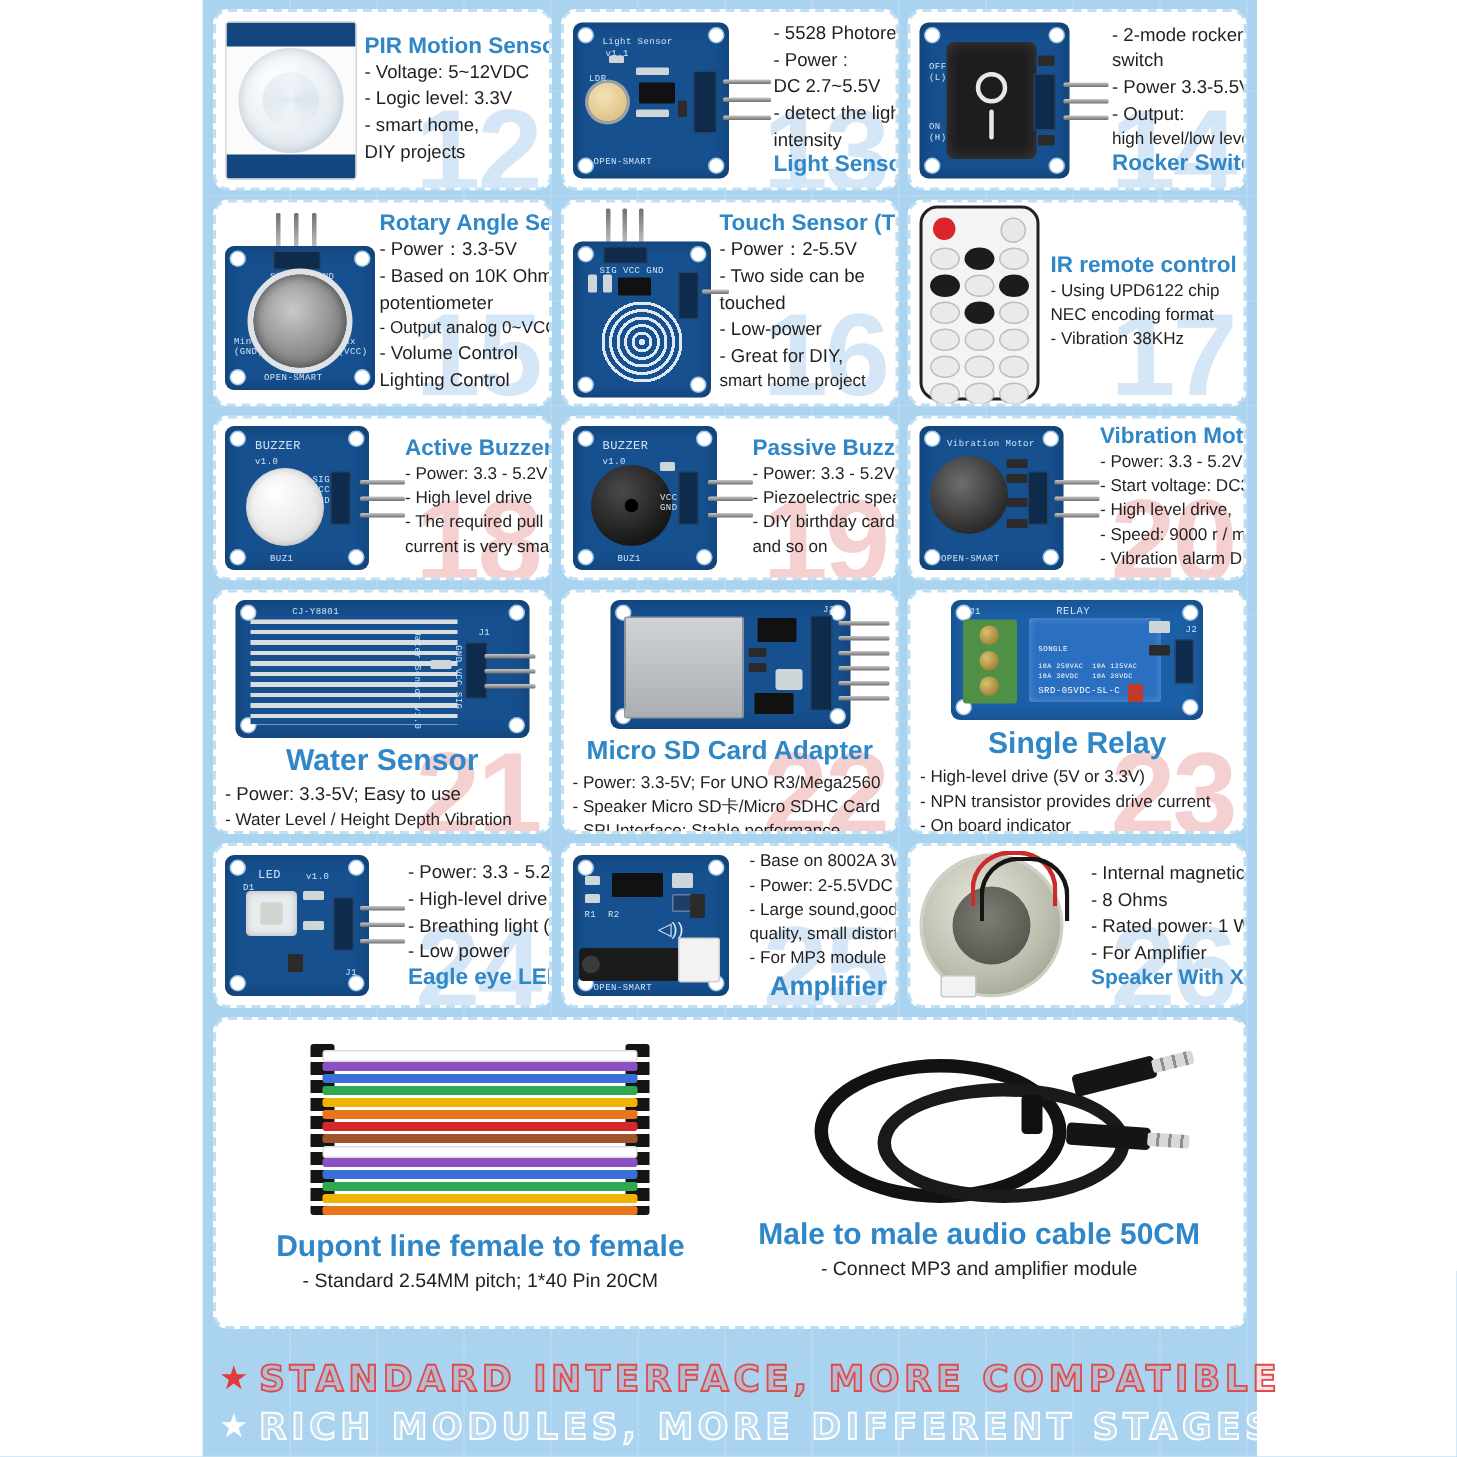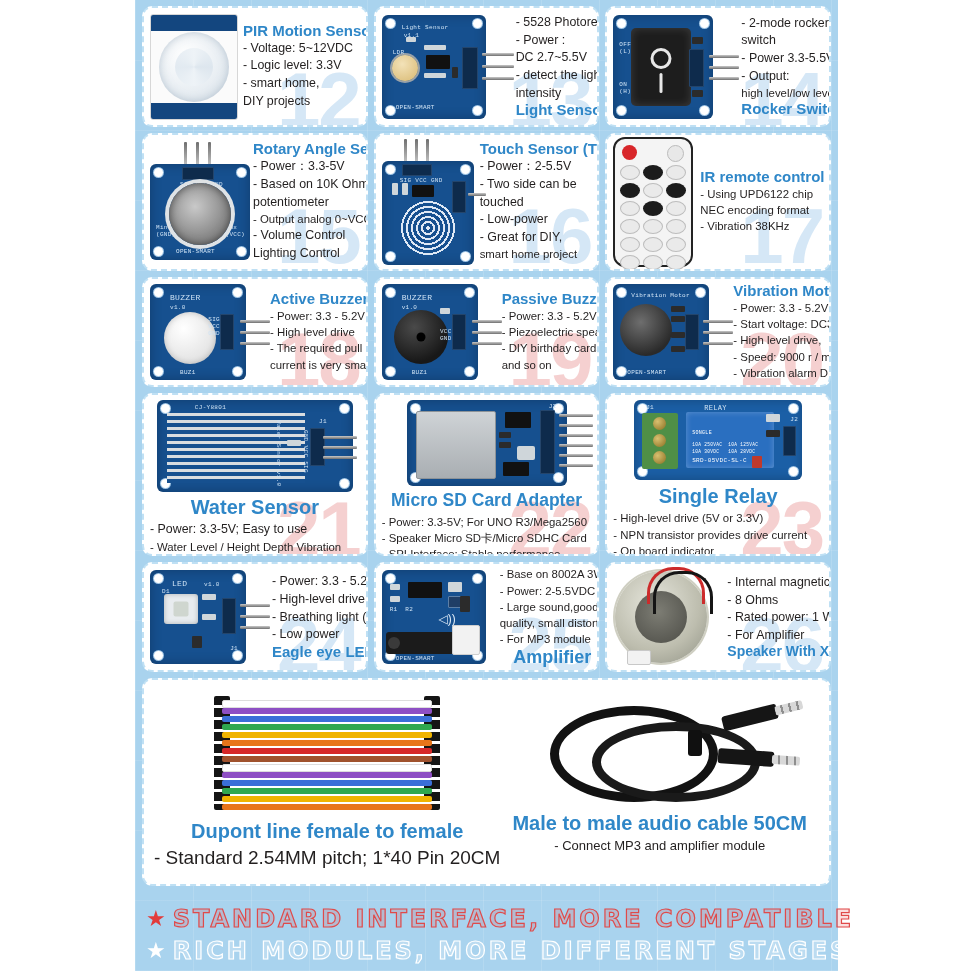--- a/index.html
+++ b/index.html
@@ -691,21 +691,21 @@
               <div class="wrow" style="top:68px;background:#a0522d"></div>
               <div class="wrow" style="top:76px;background:#ffffff;border:1px solid #ddd"></div>
               <div class="wrow" style="top:84px;background:#8e4fc4"></div>
               <div class="wrow" style="top:92px;background:#3a6fd8"></div>
               <div class="wrow" style="top:100px;background:#2fa84f"></div>
               <div class="wrow" style="top:108px;background:#f0b400"></div>
               <div class="wrow" style="top:116px;background:#e8751a"></div>
             </div>
           </div>
           <div class="title" style="font-size:20px;margin-top:4px">Dupont line female to female</div>
-          <div class="bullets" style="font-size:19px;margin-top:3px">
+          <div class="bullets" style="font-size:13px;margin-top:3px">
             <div>- Standard 2.54MM pitch; 1*40 Pin 20CM</div>
           </div>
         </div>
 
         <div style="flex:1;display:flex;flex-direction:column;align-items:center;position:relative;z-index:2">
           <div class="art">
             <div class="cable">
               <div class="loop" style="left:14px;top:18px;width:150px;height:78px;border-radius:50%"></div>
               <div class="loop" style="left:56px;top:34px;width:150px;height:62px;border-radius:50%;border-color:#1a1a1a"></div>
               <div style="position:absolute;left:152px;top:42px;width:14px;height:26px;background:#101010;border-radius:3px"></div>

